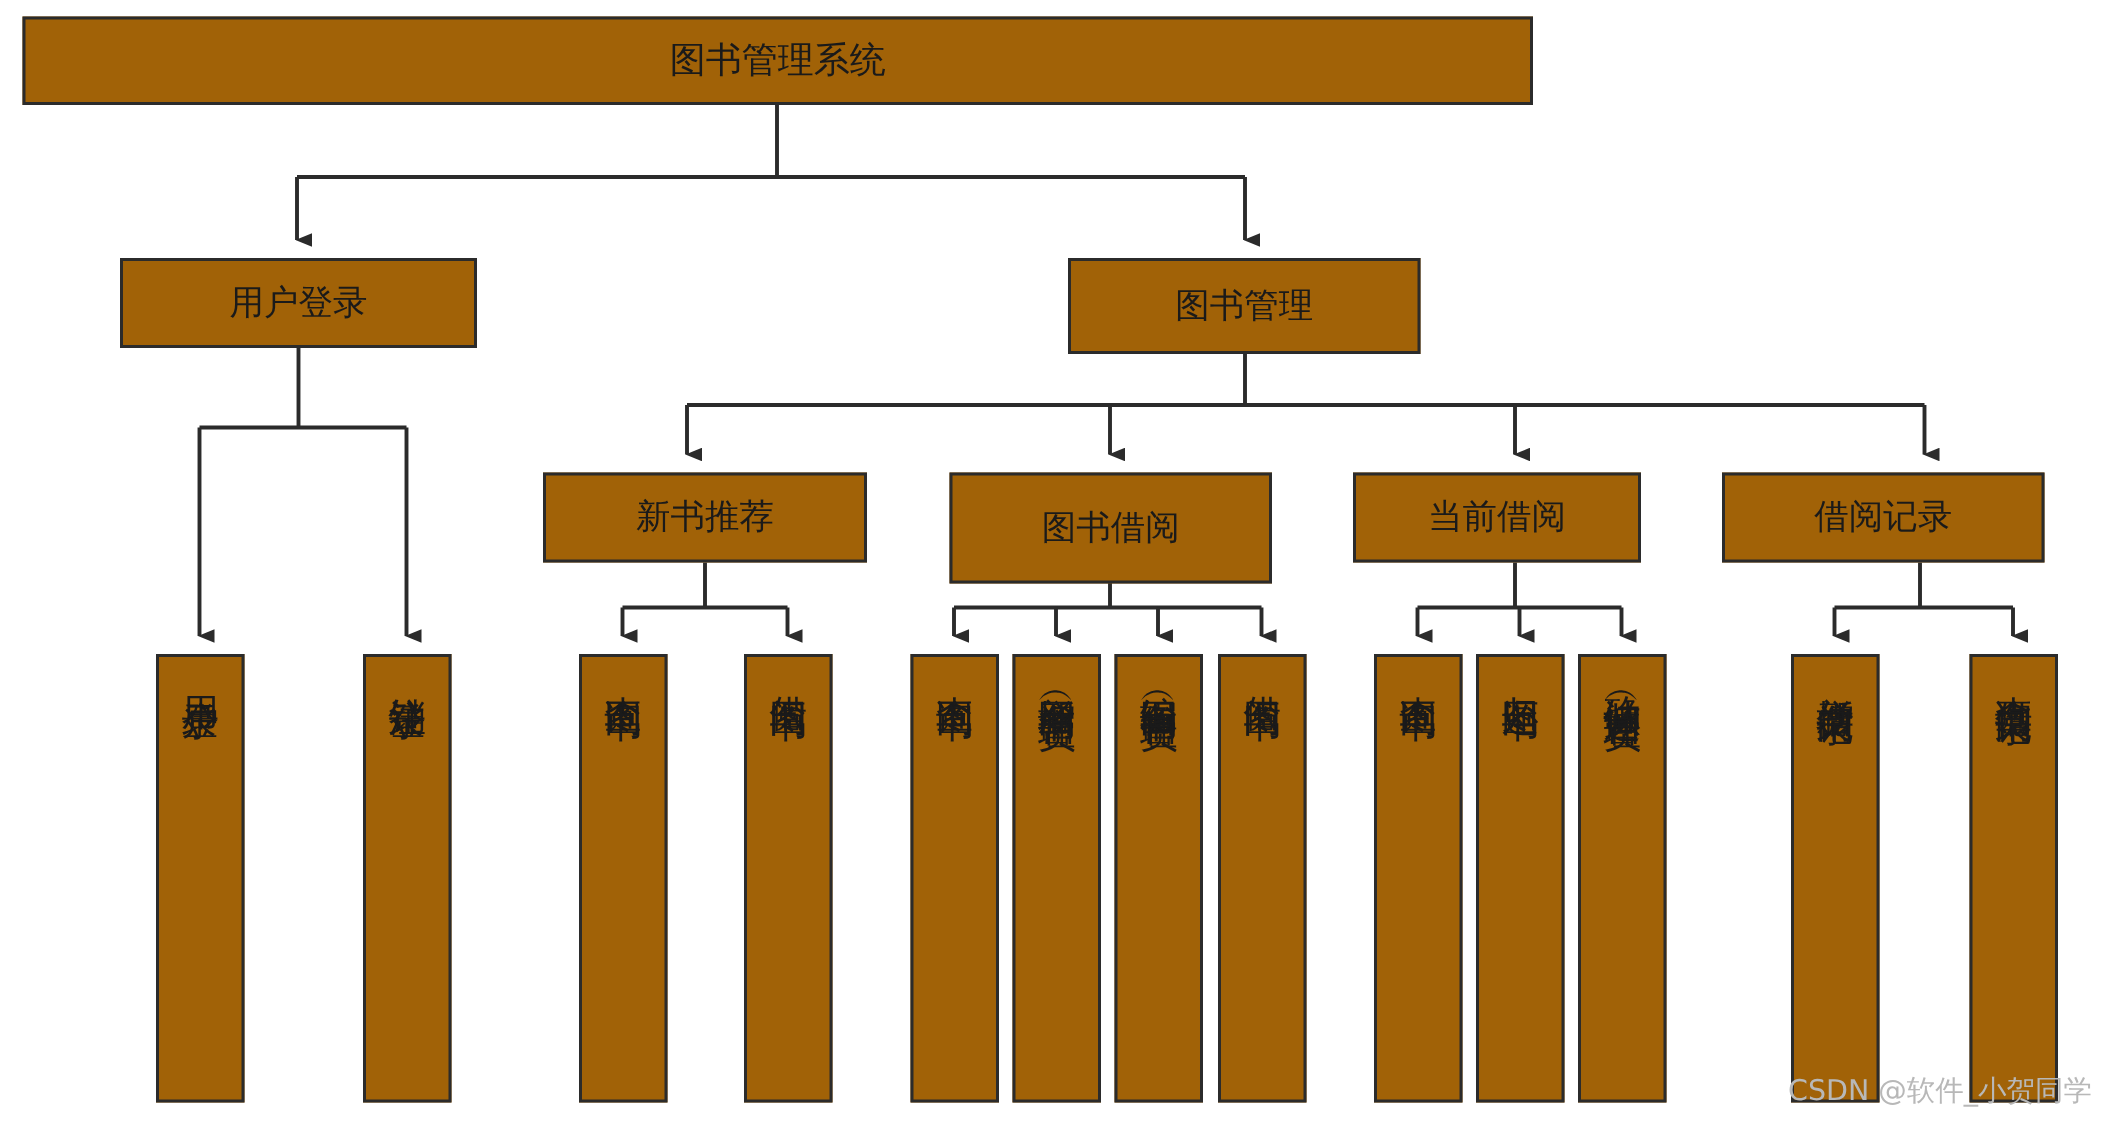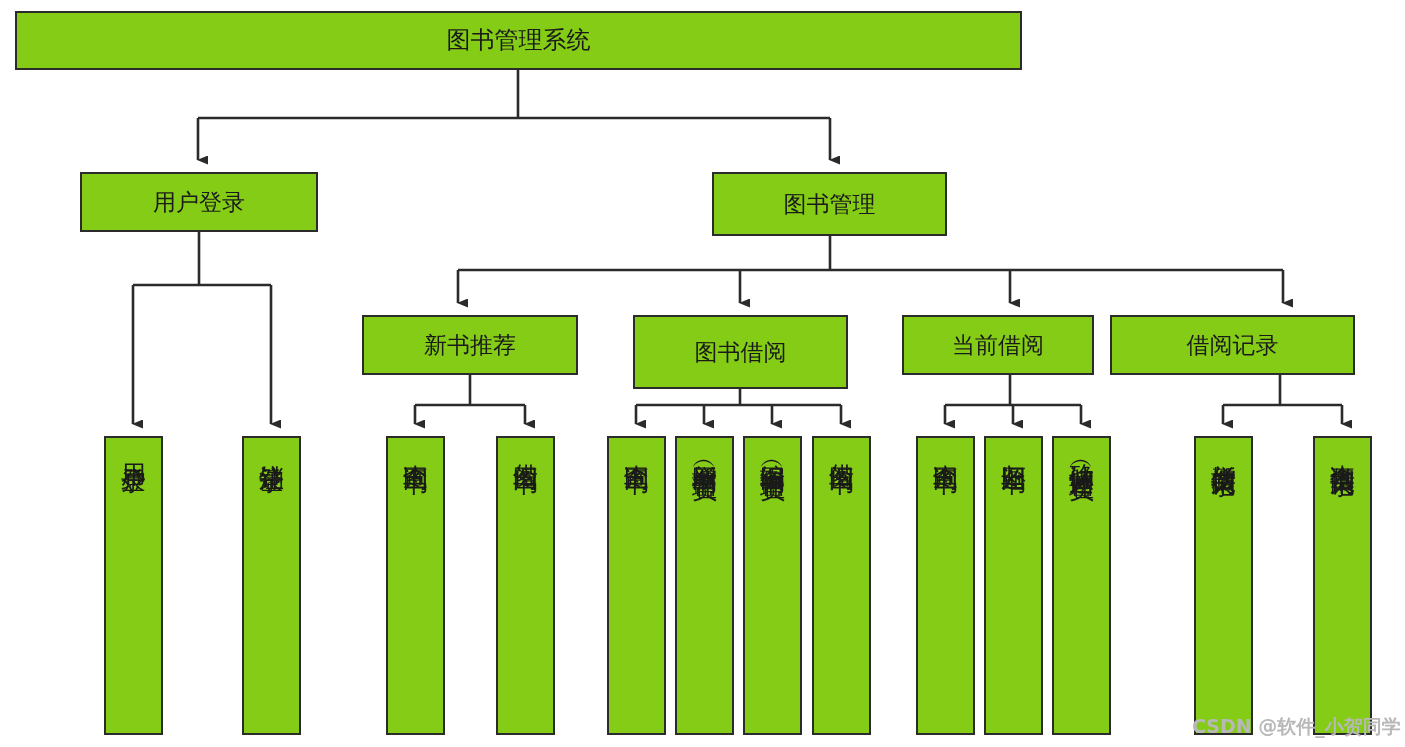--- a/index.html
+++ b/index.html
@@ -22,21 +22,21 @@
     position: absolute;
     left: 0;
     top: 0;
     width: 1405px;
     height: 747px;
     pointer-events: none;
   }
   .node {
     position: absolute;
     box-sizing: border-box;
-    background: #84cc16;
+    background: #a16207;
     border: 2px solid #2b2b2b;
     display: flex;
     align-items: center;
     justify-content: center;
     z-index: 2;
   }
   .node-label {
     color: #1a1a1a;
     font-family: "DejaVu Sans", "Liberation Sans", sans-serif;
     line-height: 1.08;
@@ -70,21 +70,20 @@
     white-space: pre;
   }
   .watermark {
     position: absolute;
     color: #b8b8b8;
     font-size: 19px;
     font-family: "DejaVu Sans", "Liberation Sans", sans-serif;
     white-space: nowrap;
     z-index: 5;
     pointer-events: none;
-    font-weight: bold;
   }
 </style>
 </head>
 <body>
 
 <div id="diagram-canvas">
 
   <svg id="connector-layer" viewBox="0 0 1405 747" xmlns="http://www.w3.org/2000/svg">
     <defs>
       <marker id="arrowhead" markerWidth="9" markerHeight="11" refX="4.5" refY="10" orient="auto" markerUnits="userSpaceOnUse">
@@ -152,21 +151,21 @@
   </div>
 
   <div class="node level-3" style="left:633px; top:315px; width:215px; height:74px;">
     <span class="node-label">图书借阅</span>
   </div>
 
   <div class="node level-3" style="left:902px; top:315px; width:192px; height:60px;">
     <span class="node-label">当前借阅</span>
   </div>
 
-  <div class="node level-3" style="left:1110px; top:315px; width:245px; height:60px;">
+  <div class="node level-3" style="left:1148px; top:315px; width:215px; height:60px;">
     <span class="node-label">借阅记录</span>
   </div>
 
   <div class="node leaf" style="left:104px; top:436px; width:59px; height:299px;">
     <span class="node-label">用户登录</span>
   </div>
 
   <div class="node leaf" style="left:242px; top:436px; width:59px; height:299px;">
     <span class="node-label">注销登录</span>
   </div>

